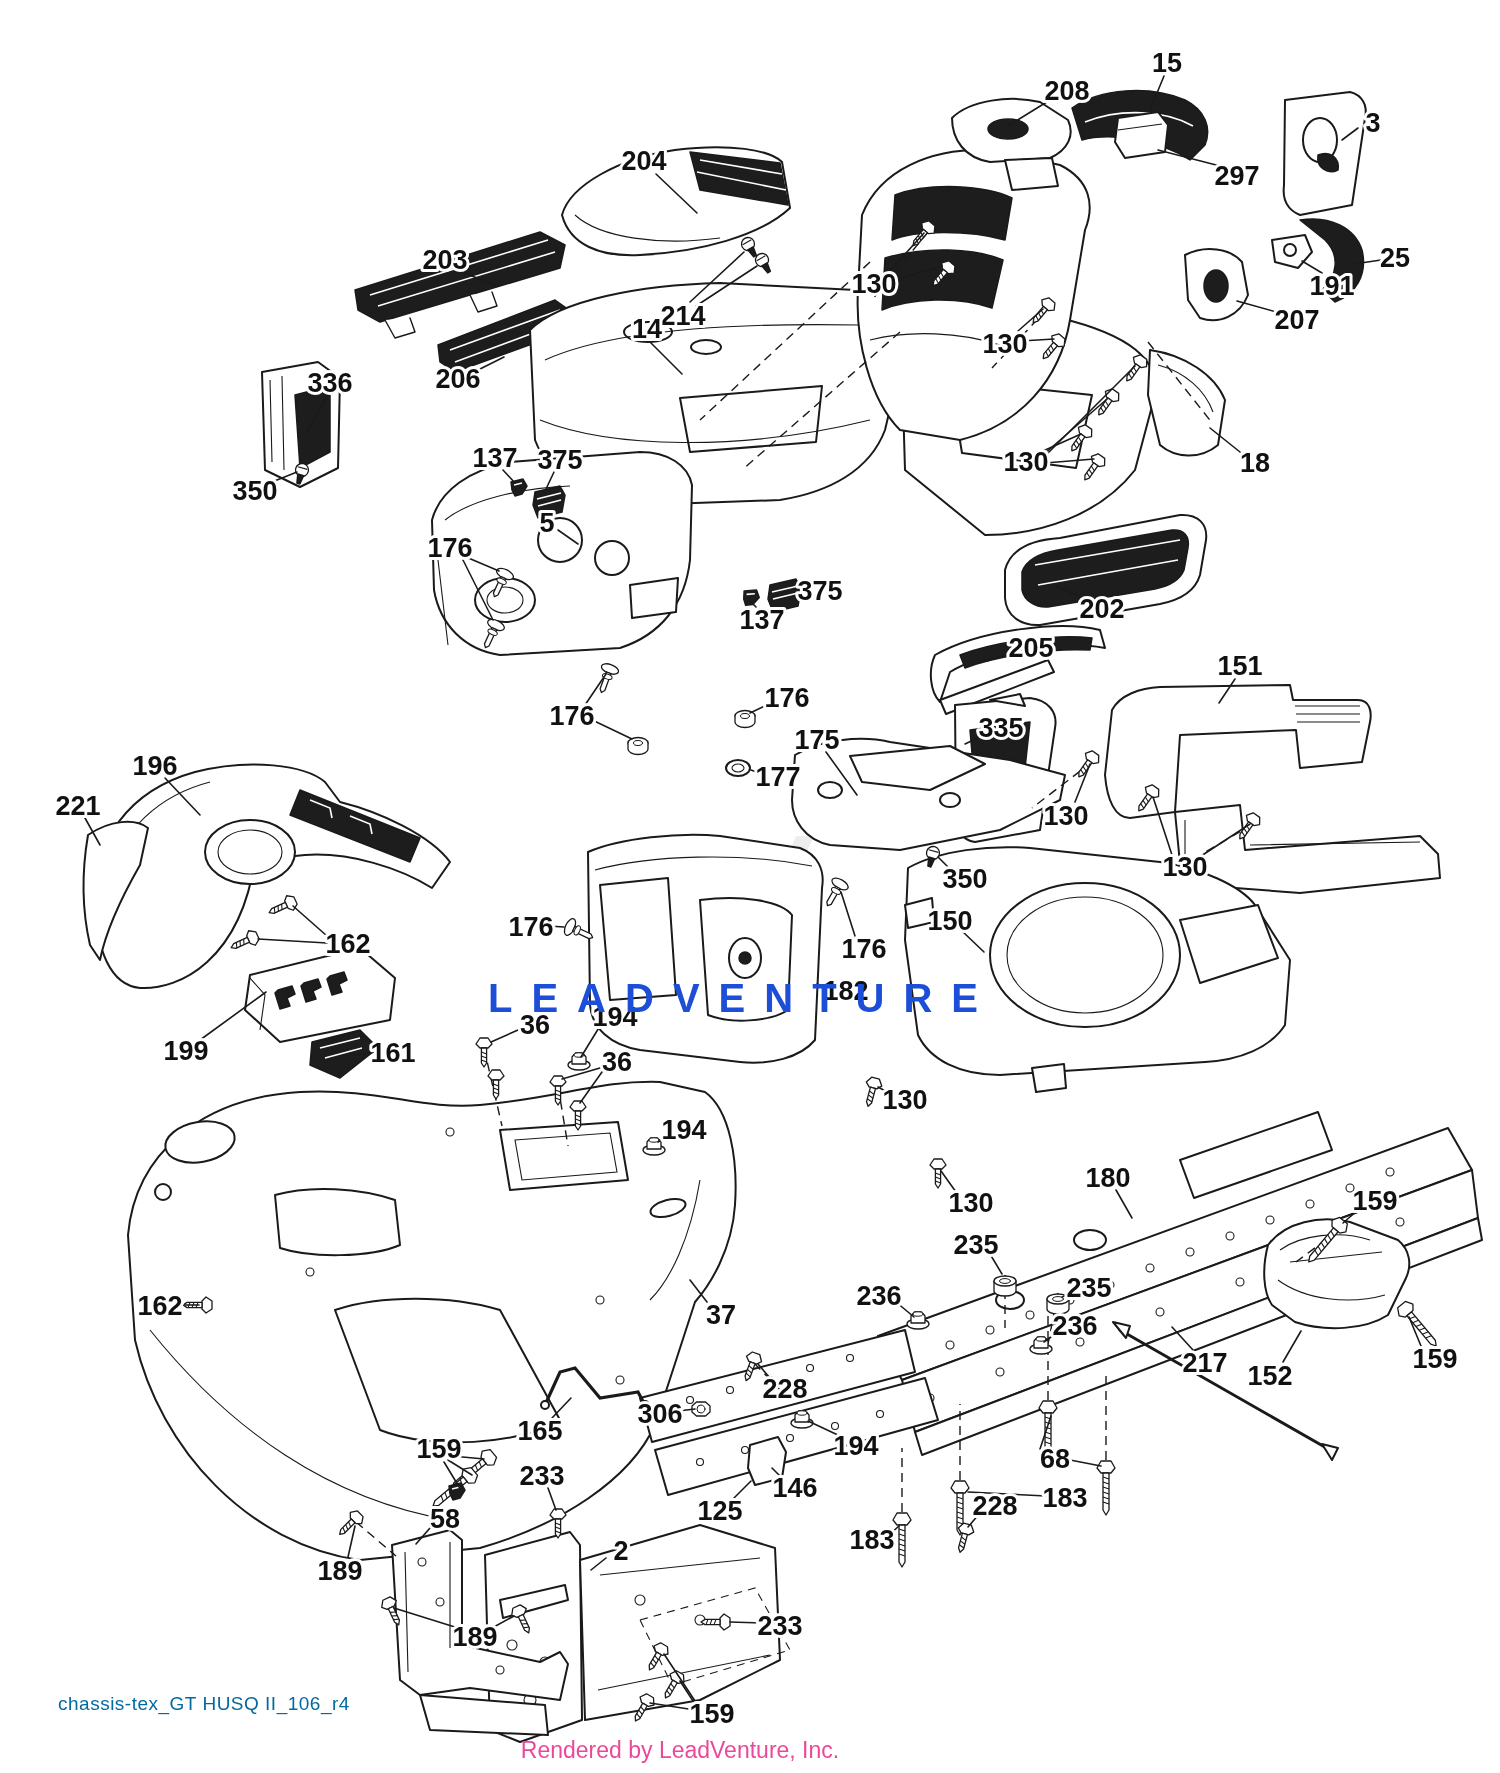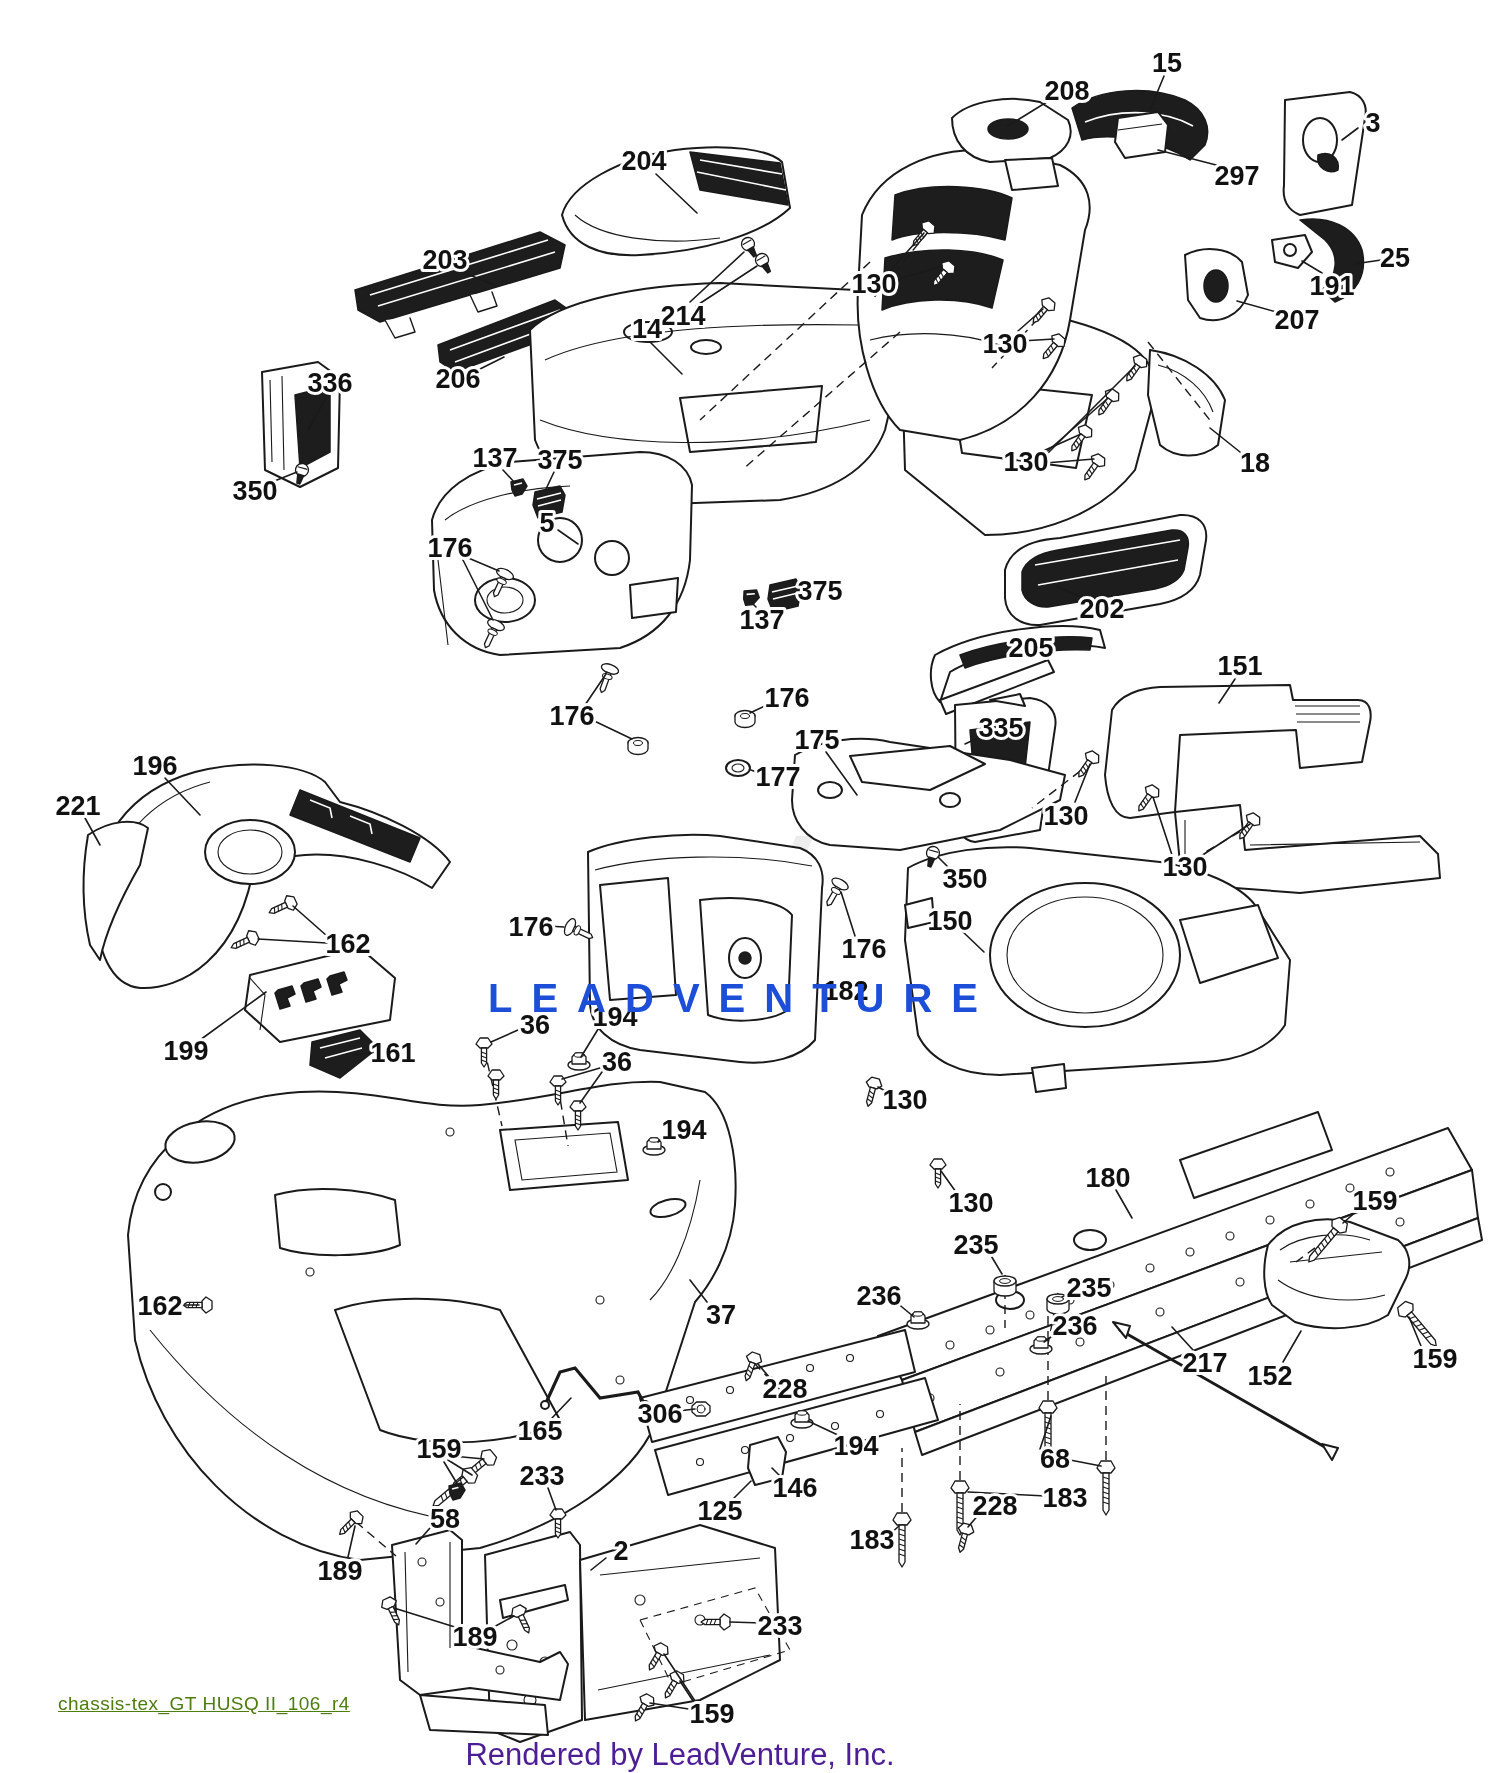--- a/index.html
+++ b/index.html
@@ -2,23 +2,23 @@
 <html><head>
 <meta charset="utf-8">
 <title>Diagram</title>
 <style>
   html,body{margin:0;padding:0;background:#fff;}
   .canvas{position:relative;width:1500px;height:1773px;background:#ffffff;overflow:hidden;
           font-family:"Liberation Sans","DejaVu Sans",sans-serif;}
   #diagram{position:absolute;left:0;top:0;}
   .watermark{position:absolute;left:488px;top:976px;font-size:40px;font-weight:bold;
              letter-spacing:19px;color:#1d4ed8;user-select:none;white-space:nowrap;}
-  .footer-left{position:absolute;left:58px;top:1693px;font-size:19px;color:#4d7c0f;letter-spacing:.5px;text-decoration:underline;}
+  .footer-left{position:absolute;left:58px;top:1693px;font-size:19px;color:#0369a1;letter-spacing:.5px;}
   .footer-center{position:absolute;left:280px;width:800px;top:1737px;text-align:center;
-                 font-size:31px;color:#4c1d95;}
+                 font-size:23px;color:#ec4899;}
   .pt{fill:#ffffff;stroke:#1a1a1a;stroke-width:2;stroke-linejoin:round;stroke-linecap:round;}
   .ptd{fill:#1d1d1d;stroke:#1a1a1a;stroke-width:1.5;stroke-linejoin:round;}
   .ln{fill:none;stroke:#1a1a1a;stroke-width:1.6;stroke-linecap:round;}
   .thin{fill:none;stroke:#1a1a1a;stroke-width:1.1;}
   .wht{fill:none;stroke:#ffffff;stroke-width:1.6;}
 </style>
 </head>
 <body>
 
 <div class="canvas">

